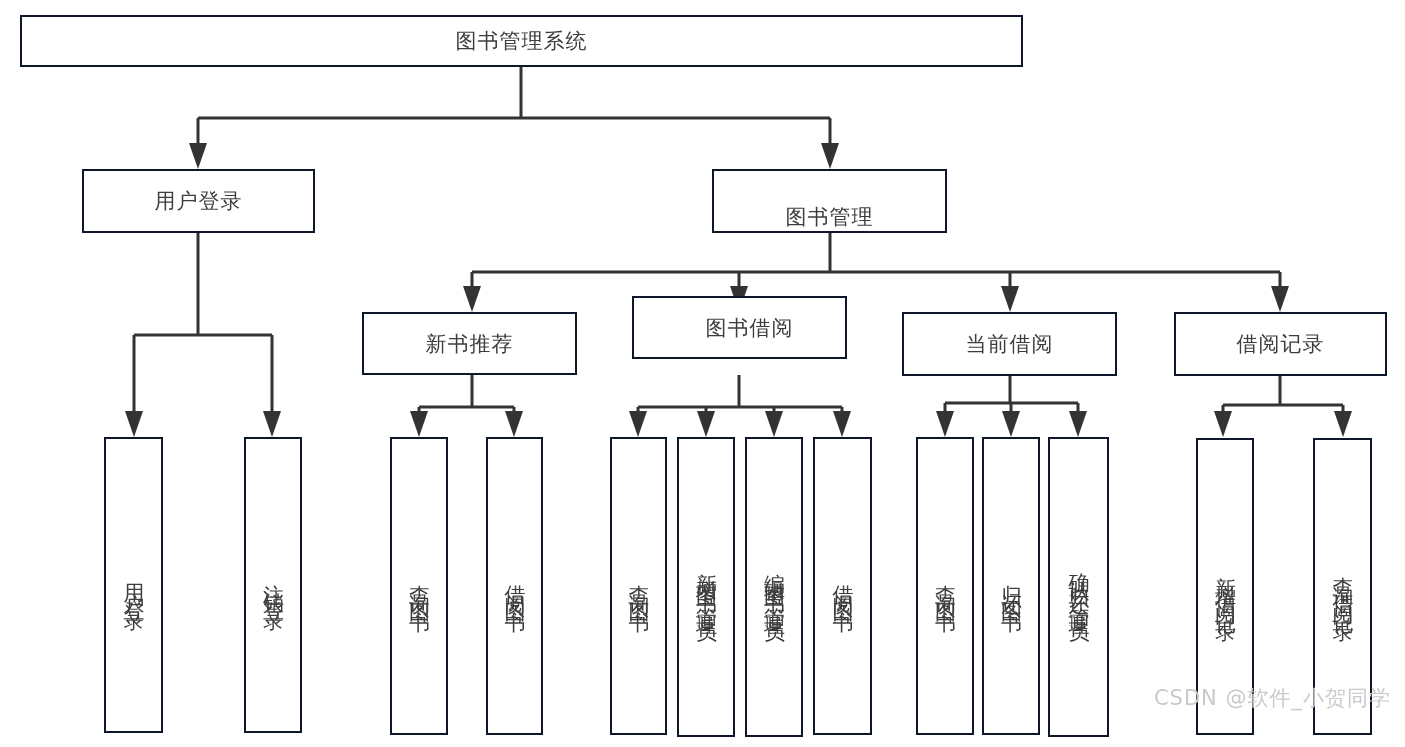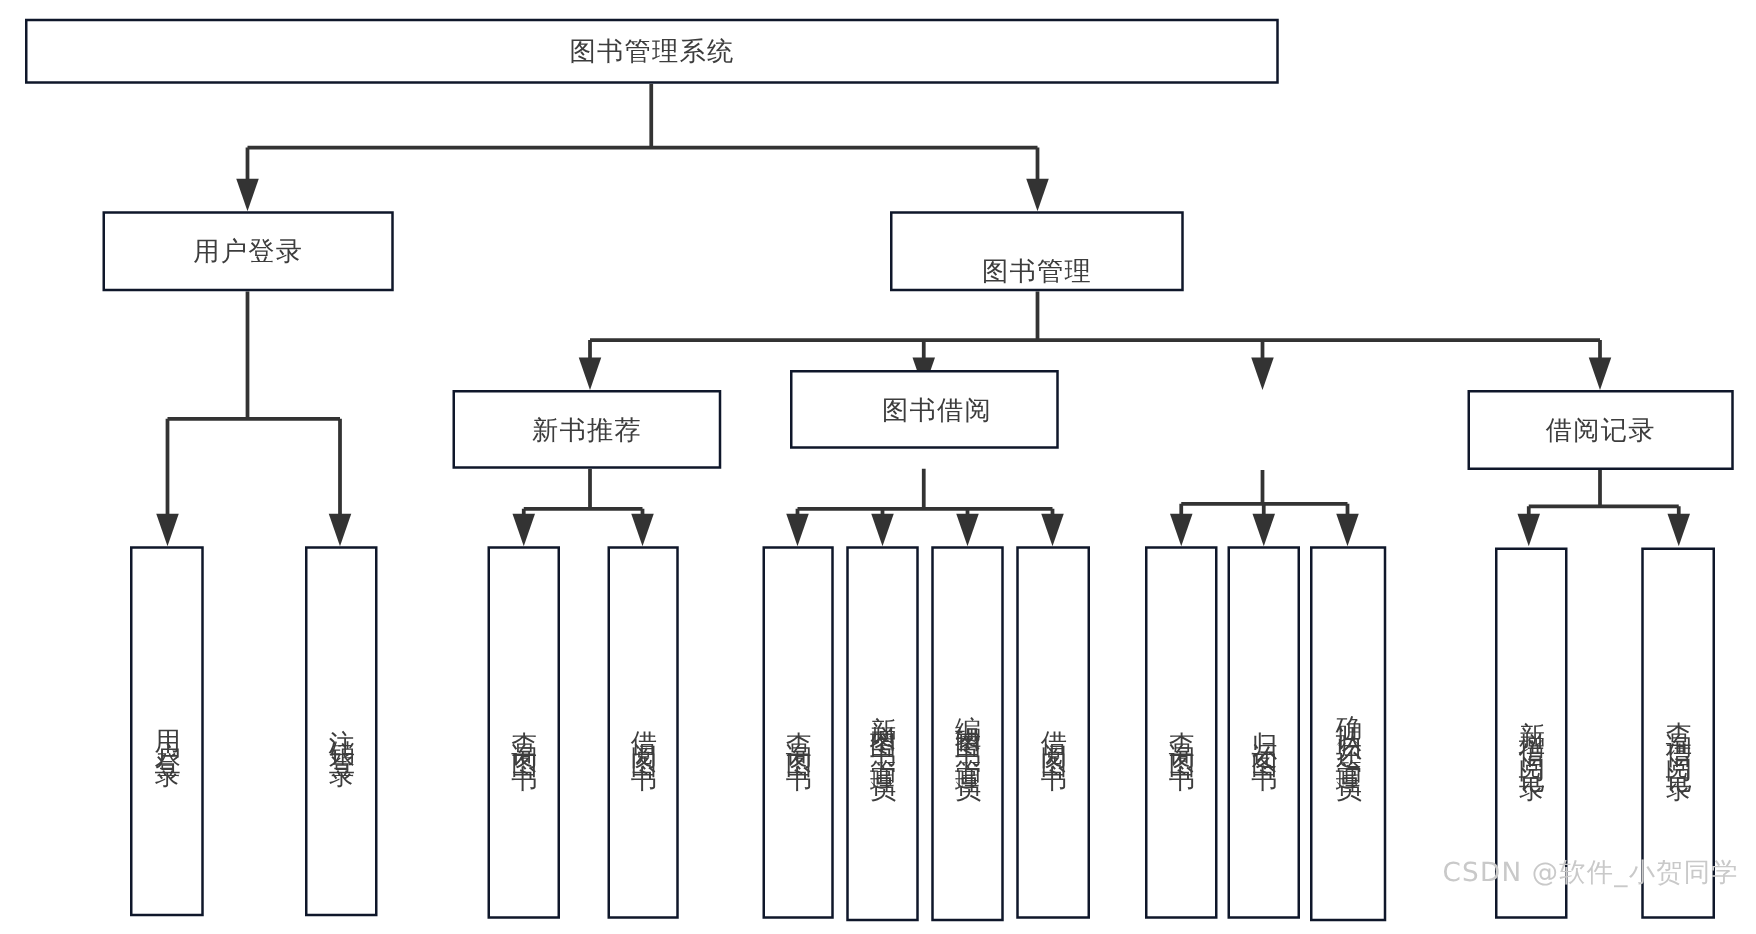--- a/index.html
+++ b/index.html
@@ -118,20 +118,23 @@
   <div class="hbox" style="left:712px; top:169px; width:235px; height:64px;align-items:flex-end;">
     <span class="hlabel">图书管理</span>
   </div>
 
   <div class="hbox" style="left:362px; top:312px; width:215px; height:63px;">
     <span class="hlabel">新书推荐</span>
   </div>
   <div class="hbox" style="left:632px; top:296px; width:215px; height:63px;padding-left:20px;">
     <span class="hlabel">图书借阅</span>
   </div>
+  <div class="hbox" style="left:902px; top:312px; width:215px; height:64px;">
+    <span class="hlabel">当前借阅</span>
+  </div>
   <div class="hbox" style="left:1174px; top:312px; width:213px; height:64px;">
     <span class="hlabel">借阅记录</span>
   </div>
 
   <div class="vbox" style="left:104px; top:437px; width:59px; height:296px;">
     <span class="vlabel">用户登录</span>
   </div>
   <div class="vbox" style="left:244px; top:437px; width:58px; height:296px;">
     <span class="vlabel">注销登录</span>
   </div>

